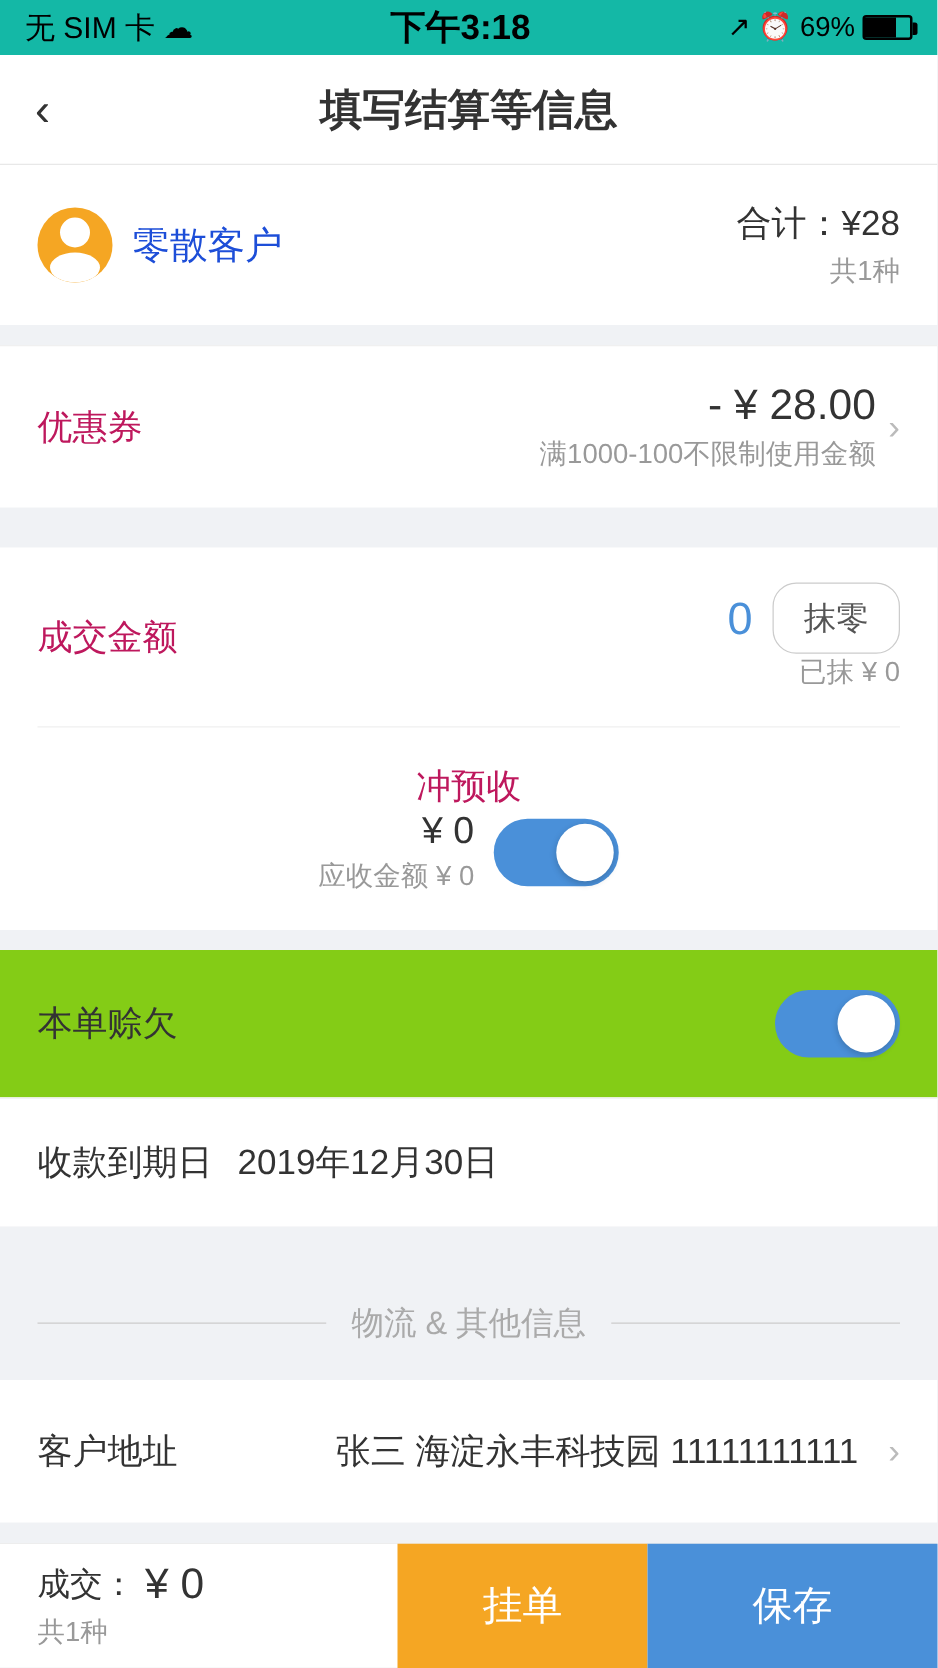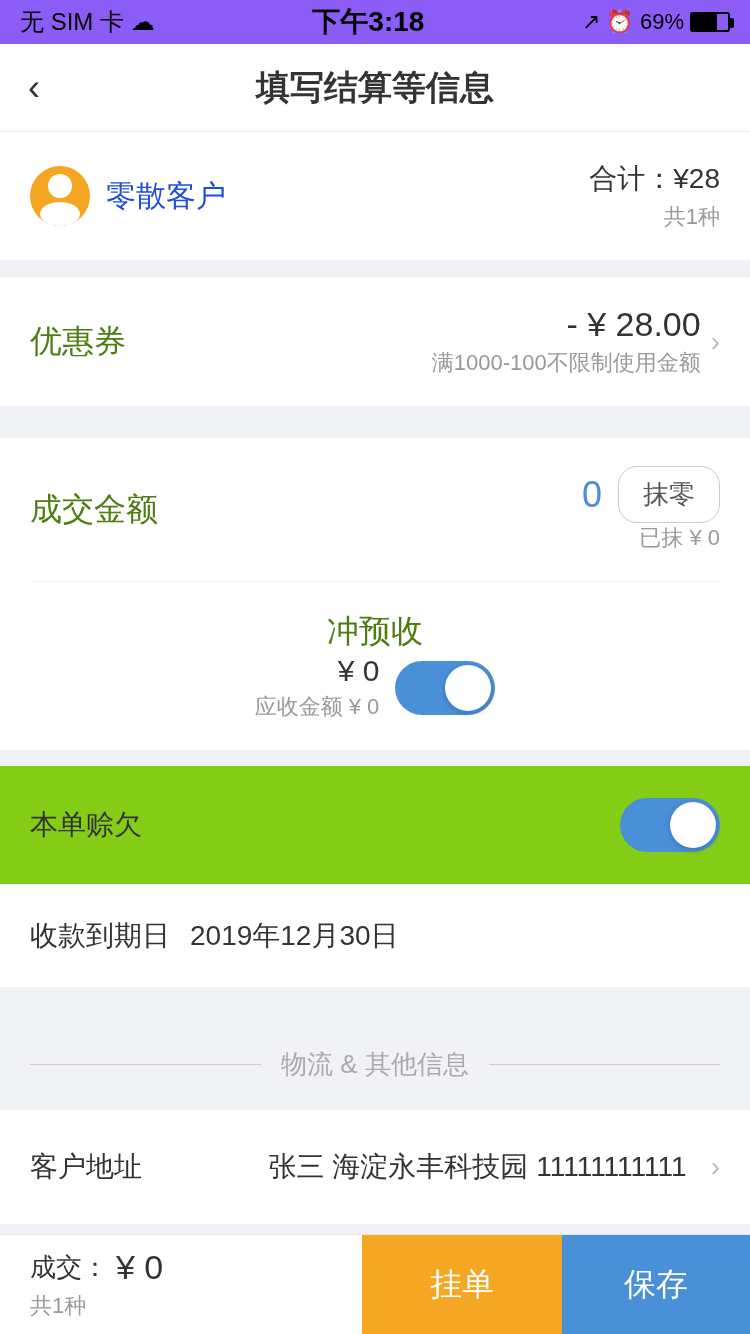--- a/index.html
+++ b/index.html
@@ -10,21 +10,21 @@
       font-family: -apple-system, "PingFang SC", "Helvetica Neue", Arial, sans-serif;
       background: #f0f2f5;
       position: relative;
       font-size: 28px;
     }
 
     
     .status-bar {
       width: 750px;
       height: 44px;
-      background: #8b5cf6;
+      background: #14b8a6;
       display: flex;
       align-items: center;
       justify-content: space-between;
       padding: 0 20px;
       font-size: 24px;
       color: #000;
     }
     .status-left { display: flex; align-items: center; gap: 8px; }
     .status-center { font-weight: 600; font-size: 28px; }
     .status-right { display: flex; align-items: center; gap: 6px; font-size: 22px; }
@@ -104,21 +104,21 @@
 
     
     .row-item {
       display: flex;
       align-items: center;
       justify-content: space-between;
       padding: 28px 30px;
       background: #fff;
       border-top: 1px solid #f0f0f0;
     }
-    .row-label { font-size: 32px; color: #4d7c0f; }
+    .row-label { font-size: 28px; color: #be185d; }
     .row-right { display: flex; align-items: center; gap: 10px; text-align: right; }
     .coupon-amount { font-size: 34px; color: #333; font-weight: 500; }
     .coupon-desc { font-size: 22px; color: #999; margin-top: 4px; }
     .chevron { font-size: 28px; color: #bbb; }
 
     
     .separator {
       height: 16px;
       background: #f0f2f5;
     }
@@ -257,21 +257,21 @@
       background: #f5a623;
       display: flex;
       align-items: center;
       justify-content: center;
       font-size: 32px;
       color: #fff;
       font-weight: 500;
       cursor: pointer;
     }
     .btn-save {
-      width: 188px;
+      width: 232px;
       height: 100px;
       background: #4a90d9;
       display: flex;
       align-items: center;
       justify-content: center;
       font-size: 32px;
       color: #fff;
       font-weight: 500;
       cursor: pointer;
     }

